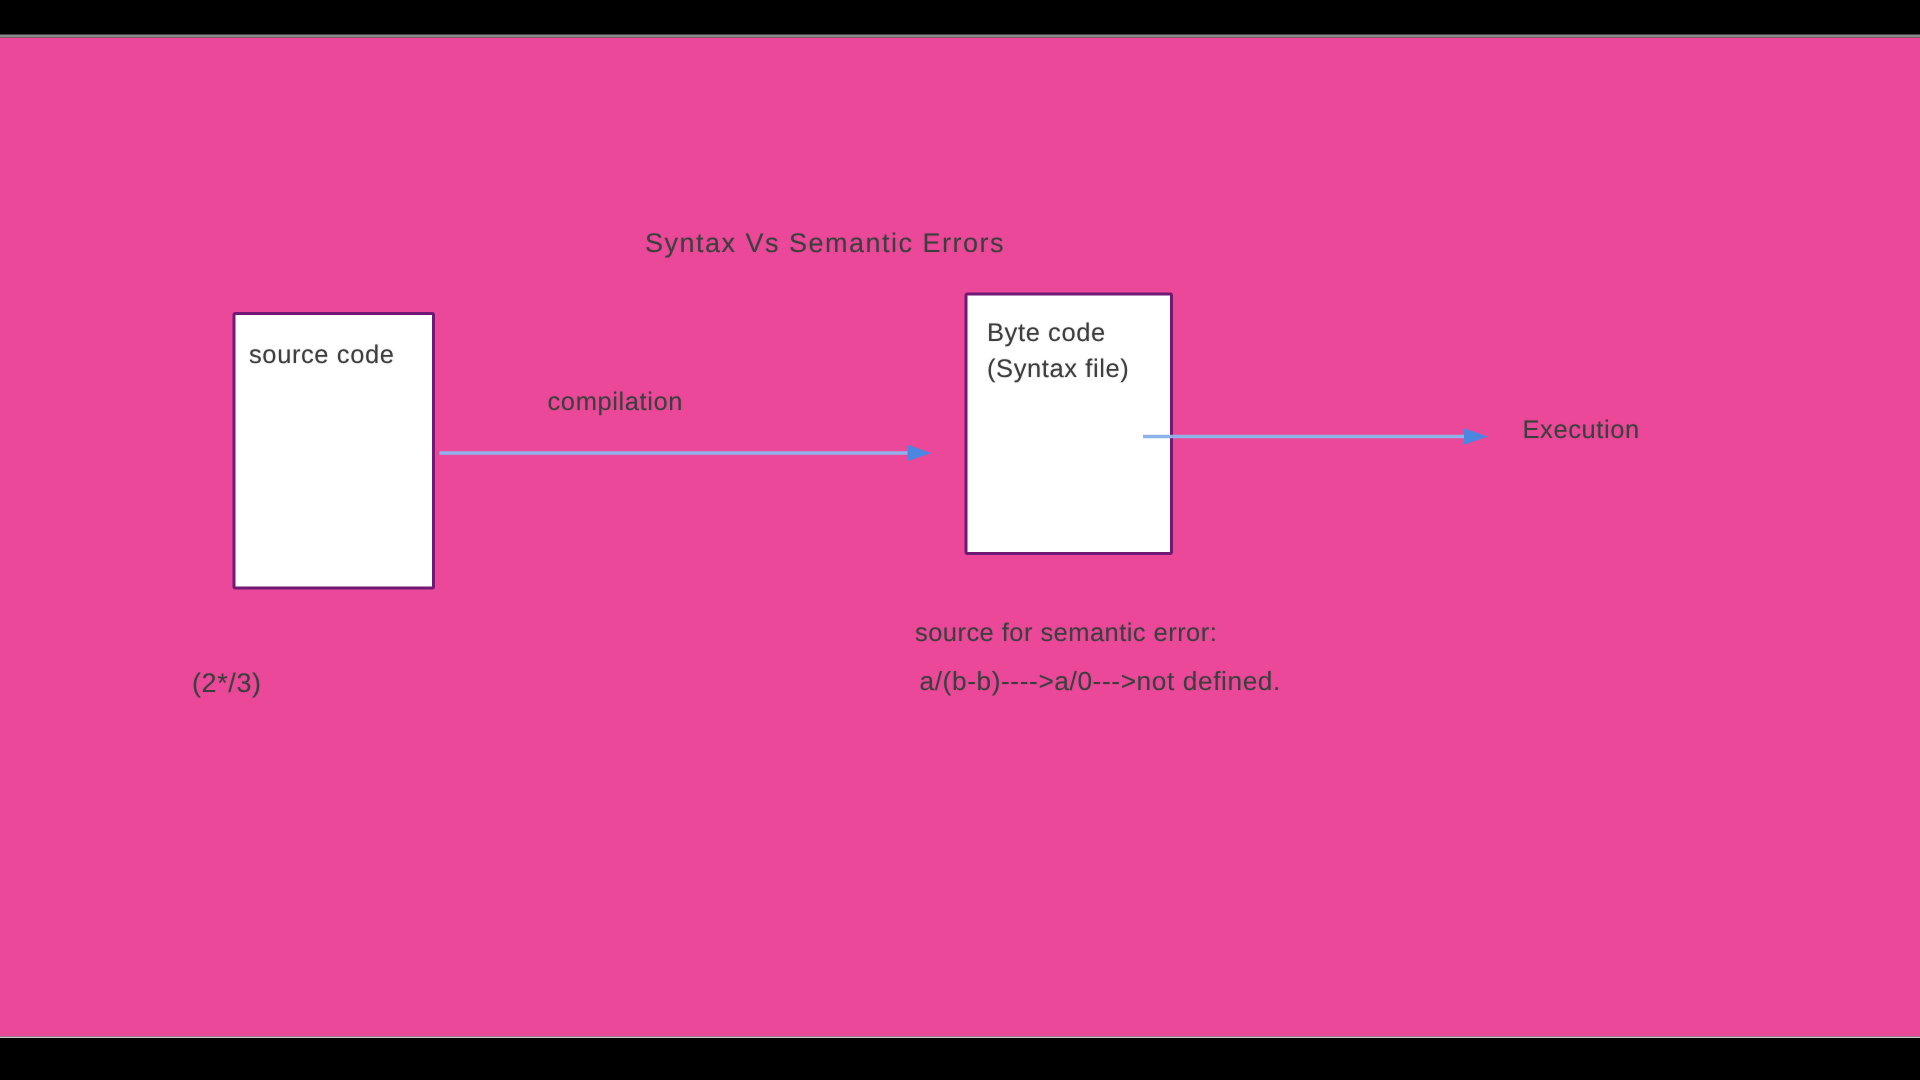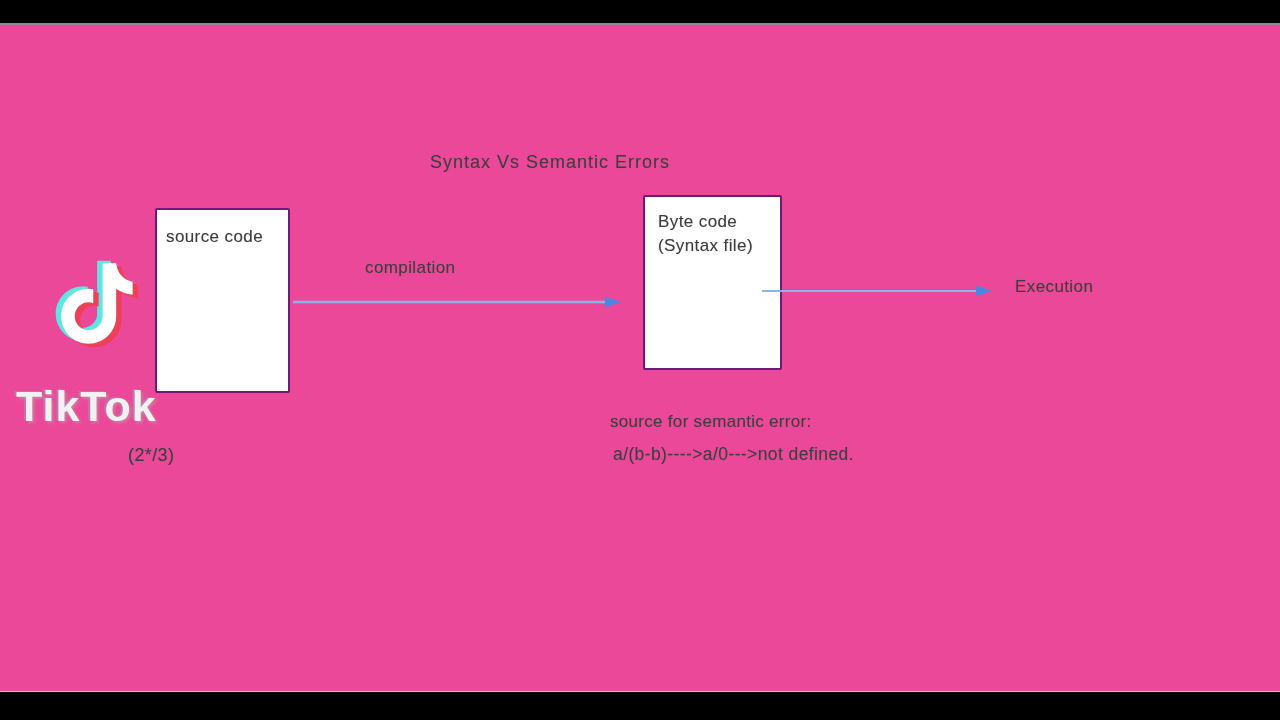--- a/index.html
+++ b/index.html
@@ -158,28 +158,18 @@
       <line x1="0" y1="8" x2="216" y2="8" stroke="#8fb2e8" stroke-width="2.2"></line>
       <polygon points="214,2.5 230,8 214,13.5" fill="#4b87e0"></polygon>
     </svg>
     <div class="lbl-execution txt">Execution</div>
 
     <div class="example-code syntax-code txt">(2*/3)</div>
 
     <div class="example-heading semantic-heading txt">source for semantic error:</div>
     <div class="example-code semantic-code txt">a/(b-b)----&gt;a/0---&gt;not defined.</div>
 
-    <div class="watermark">
-      <svg class="tiktok-note" viewBox="0 0 48 48">
-        <g>
-          <path transform="translate(-2.6,-1.2)" fill="#5ee7e0" d="M29.5 2h6.1c.4 4.4 3.4 8 7.9 8.9v6.3c-3-.3-5.6-1.3-7.9-2.9v13.2c0 7.3-5.9 13.2-13.2 13.2S9.2 34.8 9.2 27.5s5.9-13.2 13.2-13.2c.8 0 1.5.1 2.2.2v6.7c-.7-.2-1.4-.4-2.2-.4-3.7 0-6.7 3-6.7 6.7s3 6.7 6.7 6.7 6.7-3 6.7-6.7V2z"></path>
-          <path transform="translate(2.6,1.6)" fill="#ec4157" d="M29.5 2h6.1c.4 4.4 3.4 8 7.9 8.9v6.3c-3-.3-5.6-1.3-7.9-2.9v13.2c0 7.3-5.9 13.2-13.2 13.2S9.2 34.8 9.2 27.5s5.9-13.2 13.2-13.2c.8 0 1.5.1 2.2.2v6.7c-.7-.2-1.4-.4-2.2-.4-3.7 0-6.7 3-6.7 6.7s3 6.7 6.7 6.7 6.7-3 6.7-6.7V2z"></path>
-          <path fill="#ffffff" d="M29.5 2h6.1c.4 4.4 3.4 8 7.9 8.9v6.3c-3-.3-5.6-1.3-7.9-2.9v13.2c0 7.3-5.9 13.2-13.2 13.2S9.2 34.8 9.2 27.5s5.9-13.2 13.2-13.2c.8 0 1.5.1 2.2.2v6.7c-.7-.2-1.4-.4-2.2-.4-3.7 0-6.7 3-6.7 6.7s3 6.7 6.7 6.7 6.7-3 6.7-6.7V2z"></path>
-        </g>
-      </svg>
-      <div class="tiktok-wordmark">TikTok</div>
-    </div>
 
   </div>
 
   <div class="bar-bottom"></div>
 
 </div>
 
 </body></html>

